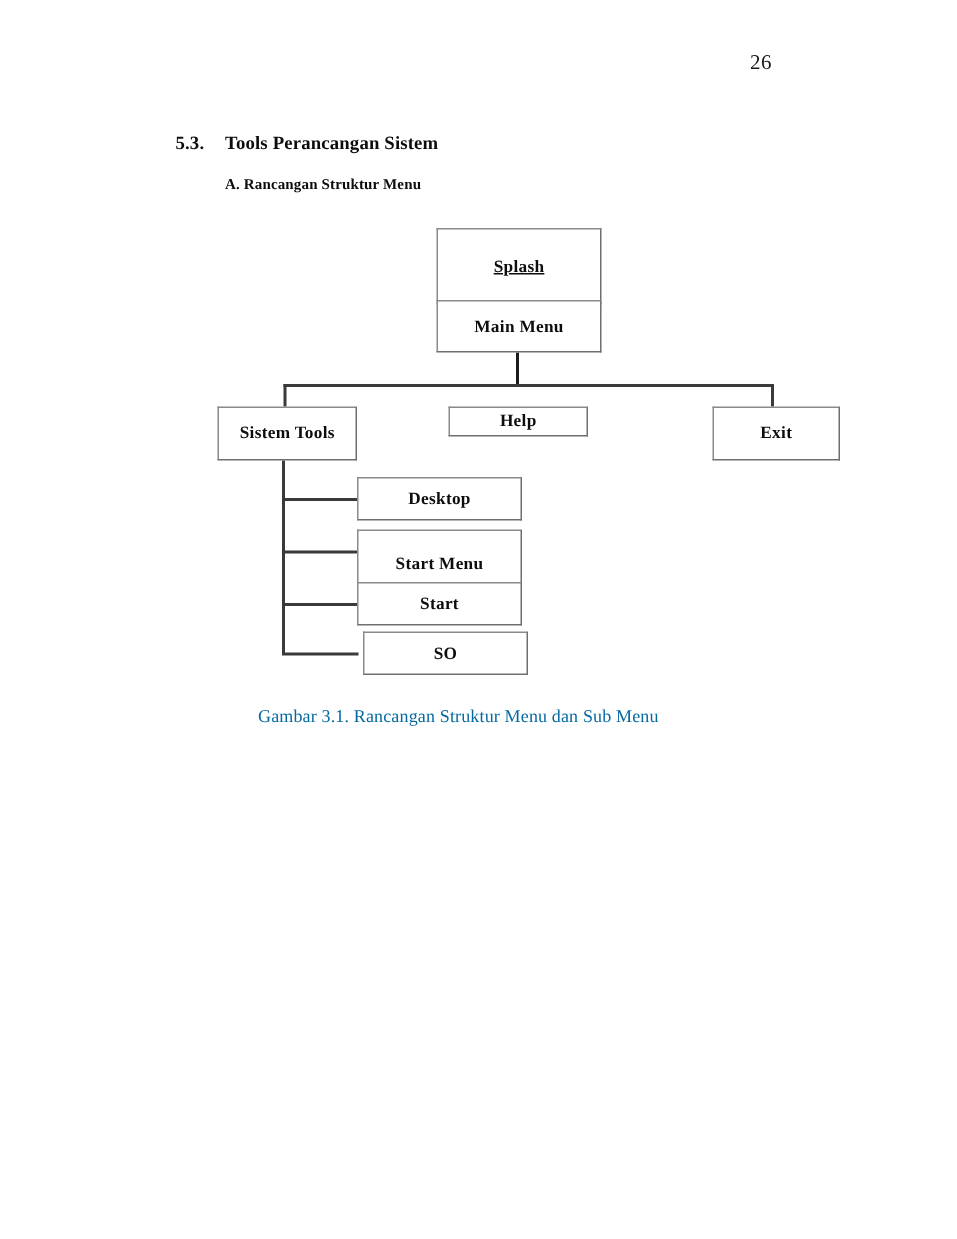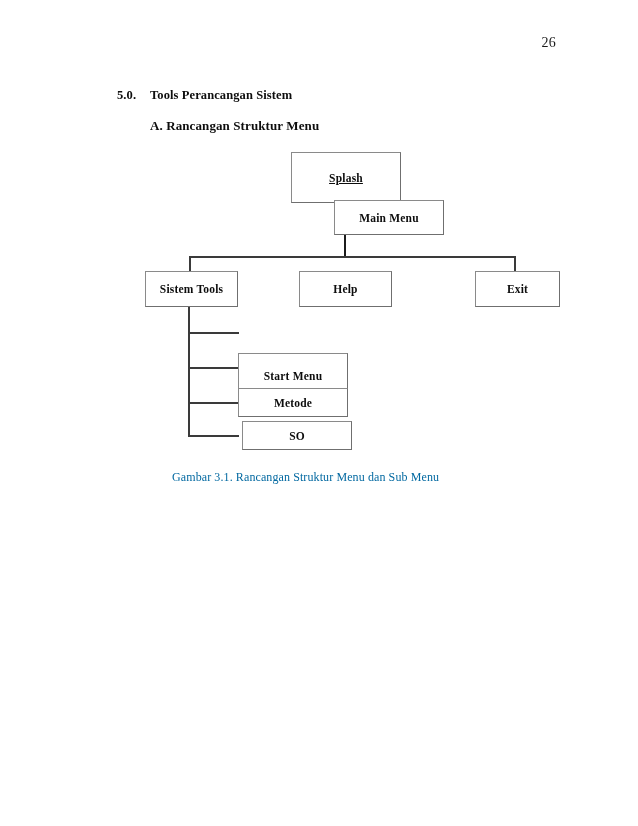--- a/index.html
+++ b/index.html
@@ -18,21 +18,21 @@
     background: #ffffff;
     overflow: hidden;
   }
 
   
   .page-number {
     position: absolute;
     left: 500px;
     top: 35px;
     width: 56px;
-    text-align: right;
+    text-align: left;
     font-size: 14px;
     color: #1a1a1a;
     letter-spacing: .3px;
   }
 
   
   .section-heading {
     position: absolute;
     left: 117px;
     top: 88px;
@@ -43,21 +43,21 @@
     letter-spacing: .1px;
   }
   .section-heading .num {
     display: inline-block;
     width: 33px;
   }
   .sub-heading {
     position: absolute;
     left: 150px;
     top: 118px;
-    font-size: 13px;
+    font-size: 10px;
     font-weight: bold;
     color: #0d0d0d;
     white-space: nowrap;
     letter-spacing: .1px;
   }
 
   
   #diagram {
     position: absolute;
     left: 0;
@@ -106,52 +106,53 @@
   }
 </style>
 </head>
 <body>
 
 <div id="page">
 
   <div class="page-number">26</div>
 
   <div class="section-heading">
-    <span class="num">5.0.</span><span>Tools Perancangan Sistem</span>
+    <span class="num">5.3.</span><span>Tools Perancangan Sistem</span>
   </div>
 
   <div class="sub-heading">A. Rancangan Struktur Menu</div>
 
   <div id="diagram">
 
     <div class="node" style="left:291px; top:152px; width:110px; height:51px;text-decoration:underline;">Splash</div>
 
     <div class="conn v" style="left:344px; top:186px; height:15px;"></div>
 
-    <div class="node" style="left:291px; top:200px; width:110px; height:35px;margin-left:43px;">Main Menu</div>
+    <div class="node" style="left:291px; top:200px; width:110px; height:35px;">Main Menu</div>
 
     <div class="conn v" style="left:344px; top:234px; height:23px;"></div>
 
     <div class="conn thin h" style="left:189px; top:256px; width:327px;"></div>
 
     <div class="conn thin v" style="left:189px; top:256px; height:16px;"></div>
     <div class="conn thin v" style="left:514px; top:256px; height:16px;"></div>
 
     <div class="node" style="left:145px; top:271px; width:93px; height:36px;">Sistem Tools</div>
-    <div class="node" style="left:299px; top:271px; width:93px; height:36px;">Help</div>
+    <div class="node" style="left:299px; top:271px; width:93px; height:20px;">Help</div>
     <div class="node" style="left:475px; top:271px; width:85px; height:36px;">Exit</div>
 
     <div class="conn thin v" style="left:188px; top:306px; height:130px;"></div>
 
     <div class="conn thin h" style="left:188px; top:332px; width:51px;"></div>
     <div class="conn thin h" style="left:188px; top:367px; width:51px;"></div>
     <div class="conn thin h" style="left:188px; top:402px; width:51px;"></div>
     <div class="conn thin h" style="left:188px; top:435px; width:51px;"></div>
 
+    <div class="node" style="left:238px; top:318px; width:110px; height:29px;">Desktop</div>
     <div class="node" style="left:238px; top:353px; width:110px; height:45px;">Start Menu</div>
-    <div class="node" style="left:238px; top:388px; width:110px; height:29px;">Metode</div>
+    <div class="node" style="left:238px; top:388px; width:110px; height:29px;">Start</div>
     <div class="node" style="left:242px; top:421px; width:110px; height:29px;">SO</div>
 
   </div>
 
   <div class="figure-caption">Gambar 3.1. Rancangan Struktur Menu dan Sub Menu</div>
 
 </div>
 
 </body></html>

